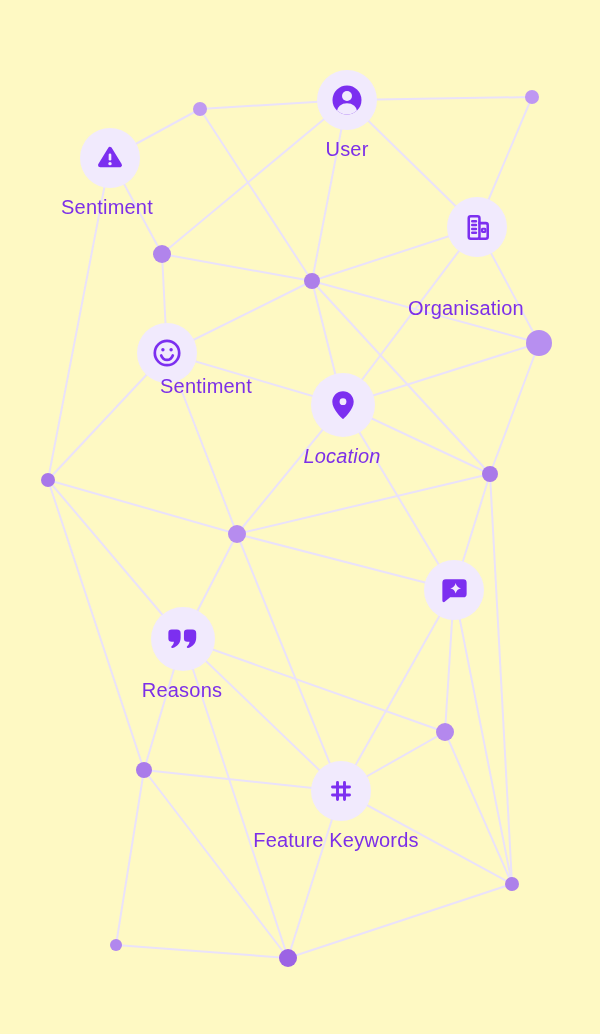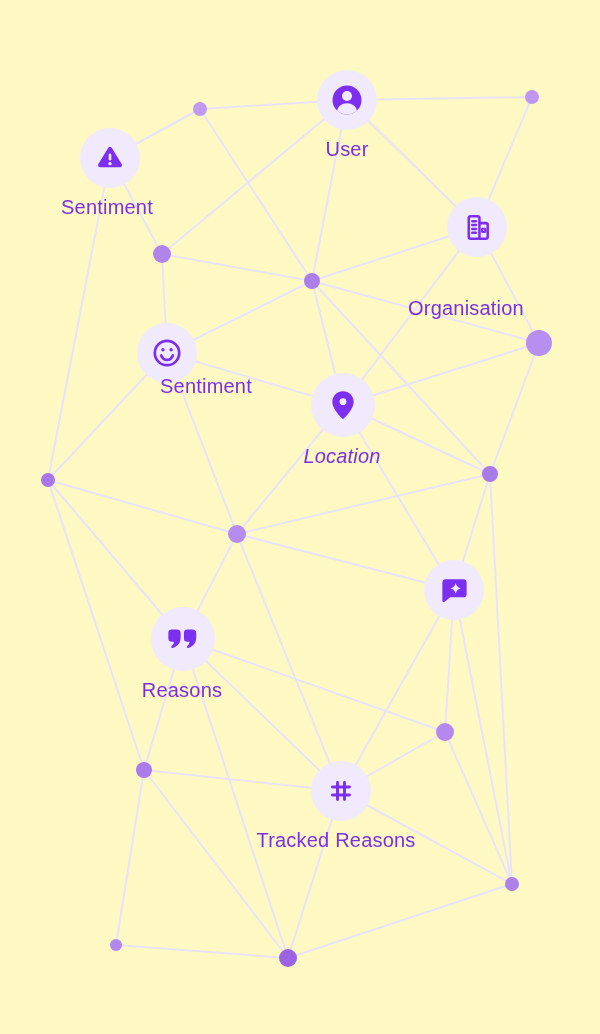--- a/index.html
+++ b/index.html
@@ -157,15 +157,15 @@
       <path transform="translate(16.5,0)" d="M0 3.5A3.5 3.5 0 0 1 3.5 0H9A4 4 0 0 1 13 4v4.5c0 6-3.4 9.7-8.6 11.1-1.1.3-1.8-1-1-1.8 1.5-1.4 2.3-2.9 2.5-4.8H3.5A3.5 3.5 0 0 1 0 9.5z"></path>
     </g>
   </svg>
       </div>
       <div class="node-label" style="left: 182px; top: 680px;">Reasons</div>
       <div class="bubble" style="left: 311px; top: 761px; width: 60px; height: 60px;">
         <svg viewBox="0 0 36 36" width="34" height="34" fill="none" stroke="currentColor" stroke-width="3.1" stroke-linecap="round">
     <path d="M9 13.7h18M9 22.3h18M14.3 9v18M21.7 9v18"></path>
   </svg>
       </div>
-      <div class="node-label" style="left: 336px; top: 830px;">Tracked Reasons</div>
+      <div class="node-label" style="left: 336px; top: 830px;">Feature Keywords</div>
     </div>
 </div>
 
 </body></html>

